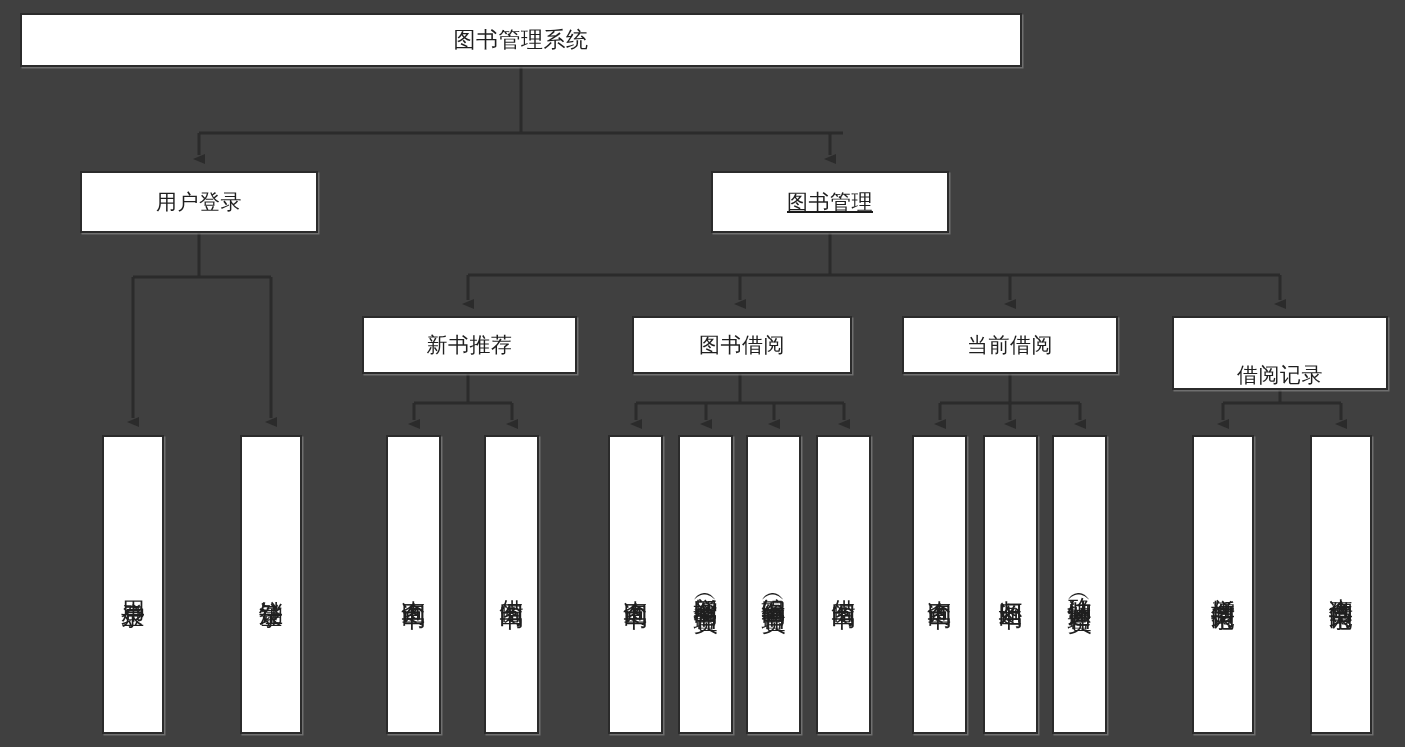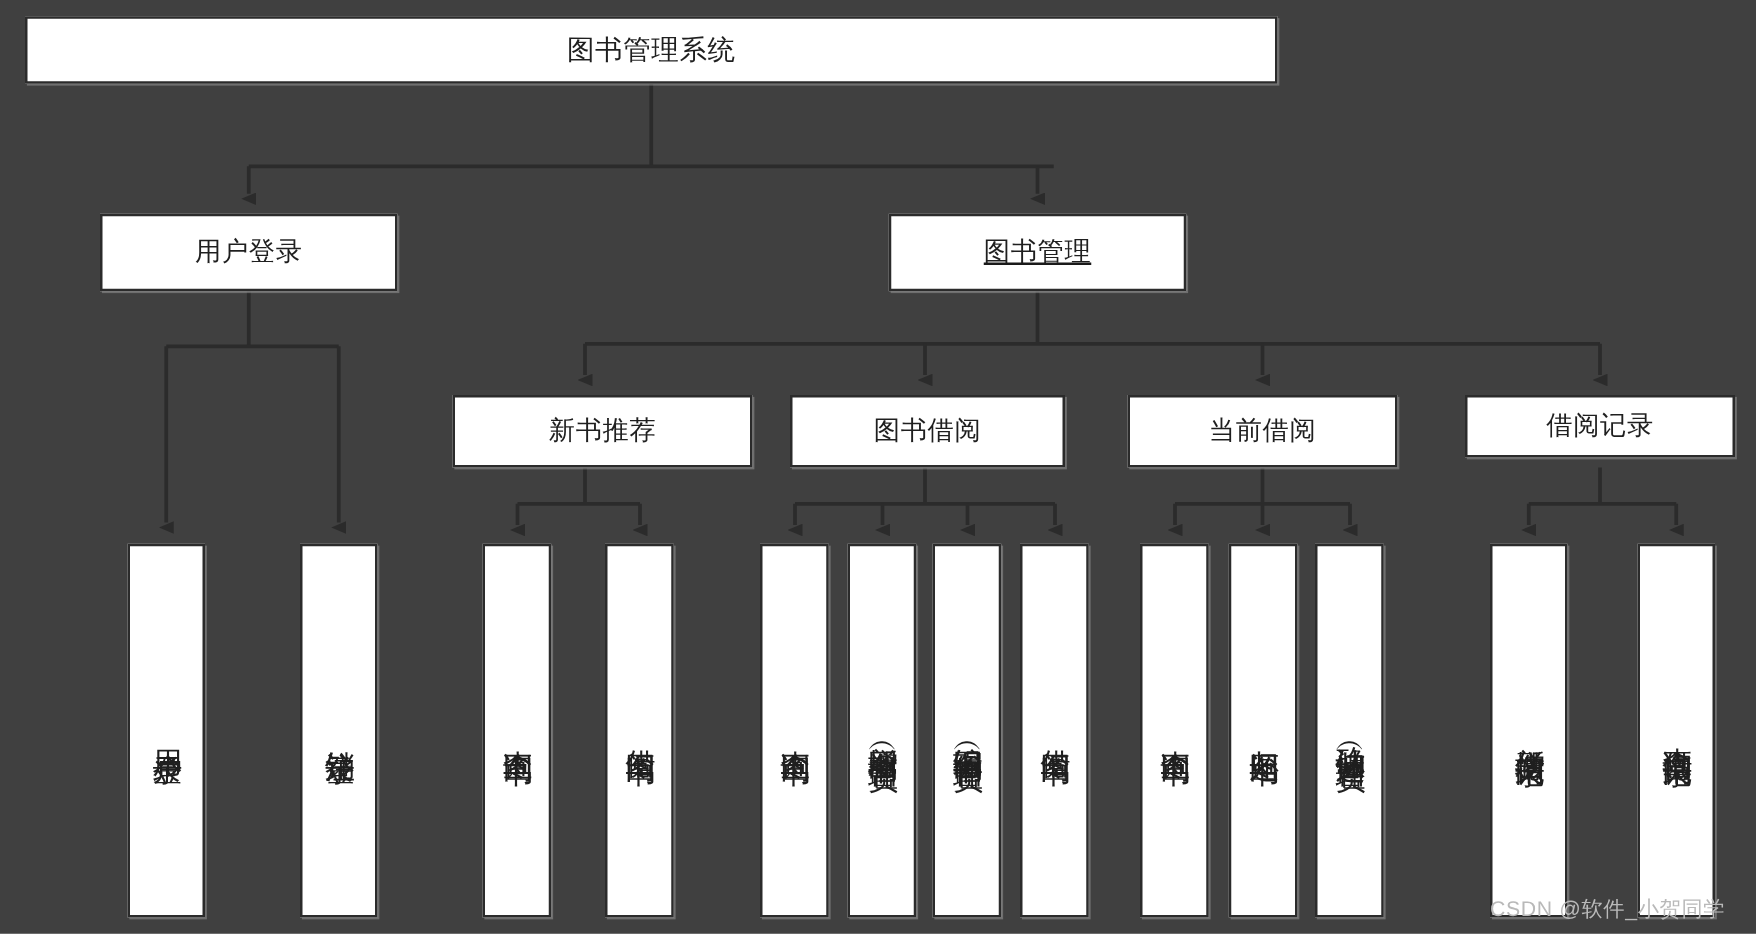--- a/index.html
+++ b/index.html
@@ -135,30 +135,30 @@
     <span class="lbl">图书管理系统</span>
   </div>
 
   <div class="node" style="left:80px;top:171px;width:238px;height:62px;">
     <span class="lbl">用户登录</span>
   </div>
   <div class="node" style="left:711px;top:171px;width:238px;height:62px;text-decoration:underline;">
     <span class="lbl">图书管理</span>
   </div>
 
-  <div class="node" style="left:362px;top:316px;width:240px;height:58px;">
+  <div class="node" style="left:362px;top:316px;width:215px;height:58px;">
     <span class="lbl">新书推荐</span>
   </div>
   <div class="node" style="left:902px;top:316px;width:216px;height:58px;">
     <span class="lbl">当前借阅</span>
   </div>
   <div class="node" style="left:632px;top:316px;width:220px;height:58px;">
     <span class="lbl">图书借阅</span>
   </div>
-  <div class="node" style="left:1172px;top:316px;width:216px;height:50px;">
+  <div class="node" style="left:1172px;top:316px;width:216px;height:74px;align-items:flex-end;">
     <span class="lbl">借阅记录</span>
   </div>
 
   <div class="node leaf" style="left:102px;top:435px;width:62px;height:299px;">
     <span class="lbl">用户登录</span>
   </div>
   <div class="node leaf" style="left:240px;top:435px;width:62px;height:299px;">
     <span class="lbl">注销登录</span>
   </div>
 
@@ -192,15 +192,14 @@
     <span class="lbl">确认归还（管理员）</span>
   </div>
 
   <div class="node leaf" style="left:1192px;top:435px;width:62px;height:299px;">
     <span class="lbl">新增借阅记录</span>
   </div>
   <div class="node leaf" style="left:1310px;top:435px;width:62px;height:299px;">
     <span class="lbl">查询借阅记录</span>
   </div>
 
-  <div id="watermark">CSDN @软件_小贺同学</div>
 
 </div>
 
 </body></html>

